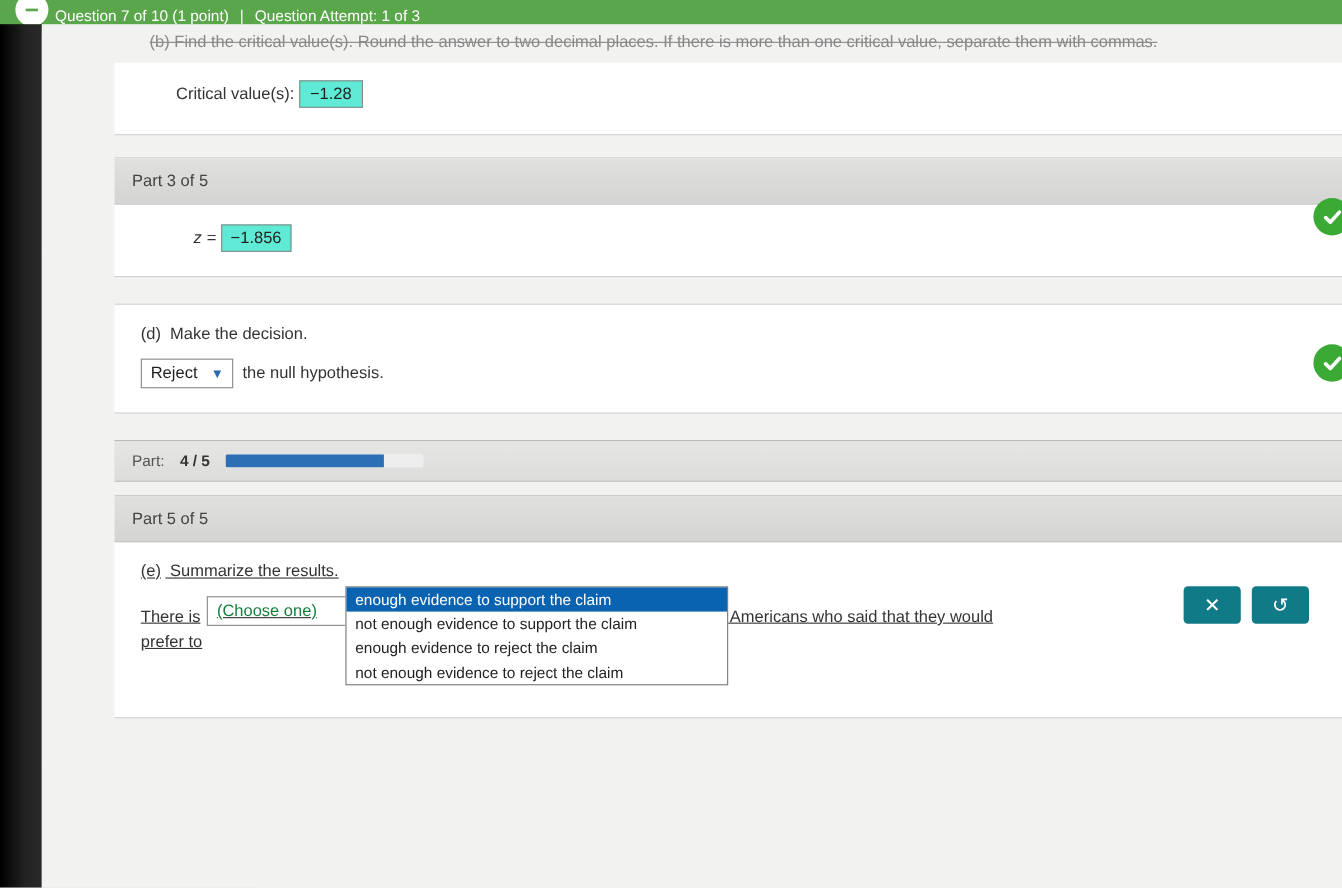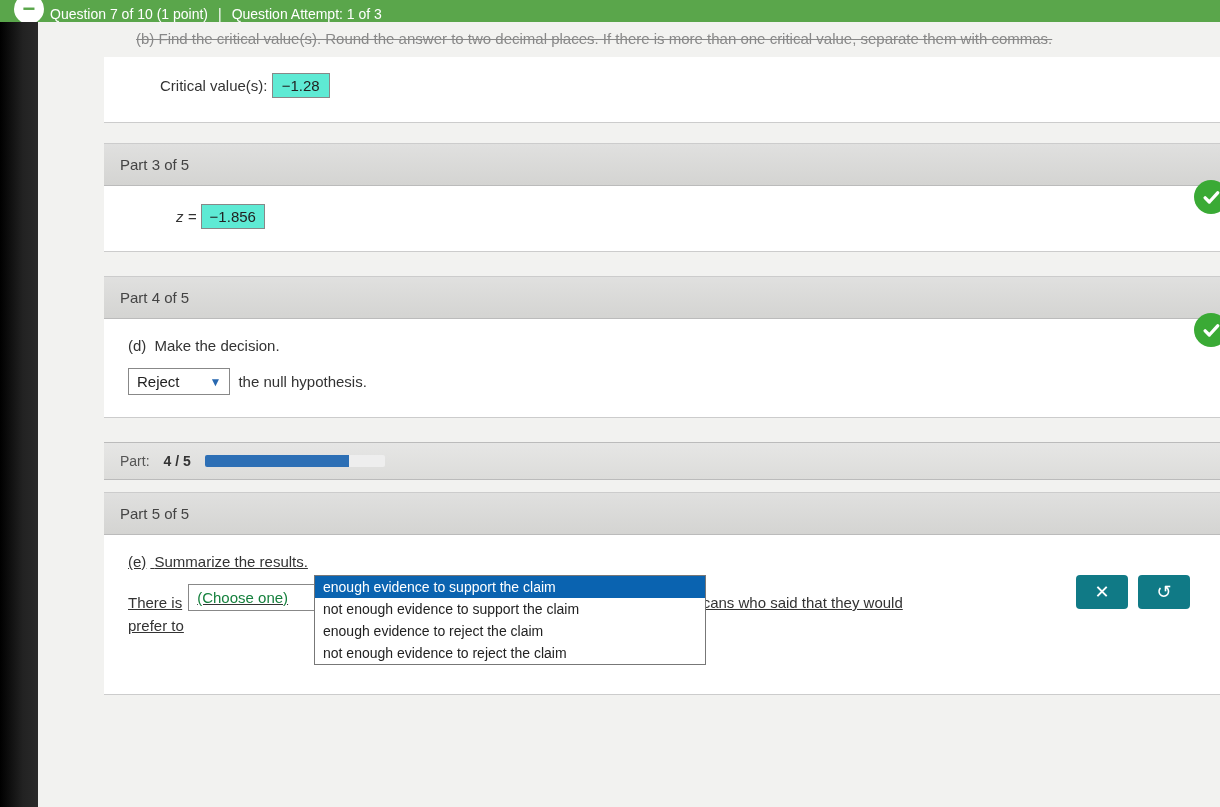--- a/index.html
+++ b/index.html
@@ -78,21 +78,21 @@
     text-align: center;
   }
   .dropdown {
     display: inline-flex;
     align-items: center;
     border: 1px solid #888;
     background: #fff;
     padding: 4px 8px;
     font-size: 15px;
     color: #222;
-    gap: 30px;
+    gap: 12px;
     cursor: pointer;
   }
   .dropdown.wide { min-width: 320px; justify-content: space-between;}
   .caret { color:#2868b0; font-size:12px; }
   .check-badge {
     position: absolute;
     right: -8px;
     top: 36px;
     width: 34px; height: 34px;
     border-radius: 50%;
@@ -132,21 +132,21 @@
   }
   .progress-fill {
     height:100%;
     background:#2d6fb5;
     width:80%;
   }
   .dropdown-list {
     position:absolute;
     left:210px;
     top:82px;
-    width:392px;
+    width:348px;
     border:1px solid #777;
     background:#fff;
     font-size:14px;
     color:#222;
     z-index:10;
   }
   .dropdown-list .opt { padding:3px 8px; cursor:pointer; }
   .dropdown-list .opt.sel { background:#0a63b0; color:#fff; }
   .action-btns {
     position:absolute;
@@ -198,21 +198,20 @@
       </div>
     </div>
     <div class="check-badge">
       <svg viewBox="0 0 24 24" fill="none" stroke="#fff" stroke-width="4" stroke-linecap="round" stroke-linejoin="round">
           <polyline points="5 13 10 18 20 7"></polyline>
         </svg>
     </div>
   </div>
 
   <div class="block">
-    <div class="block-header">Part 4 of 5</div>
     <div class="block-body">
       <div class="prompt-line">
         <span class="letter-label">(d)</span>
         <span>Make the decision.</span>
       </div>
       <div style="display:flex;align-items:center;gap:8px;">
         <span class="dropdown">
           <span>Reject</span>
           <span class="caret">▼</span>
         </span>

